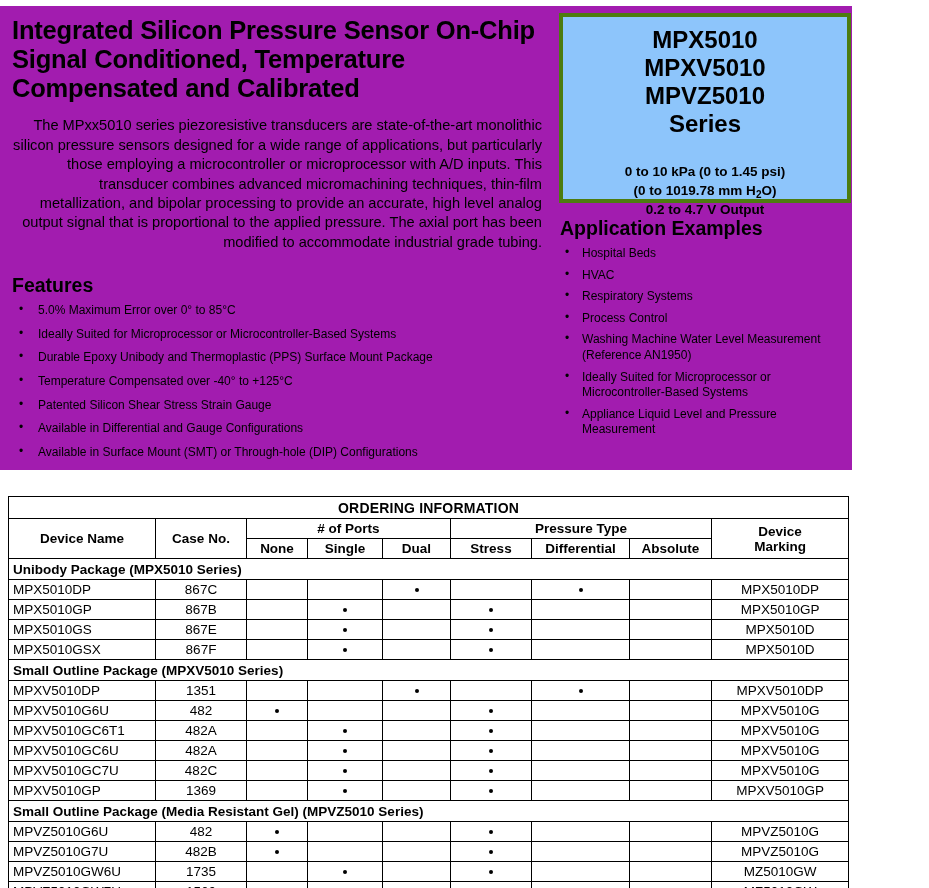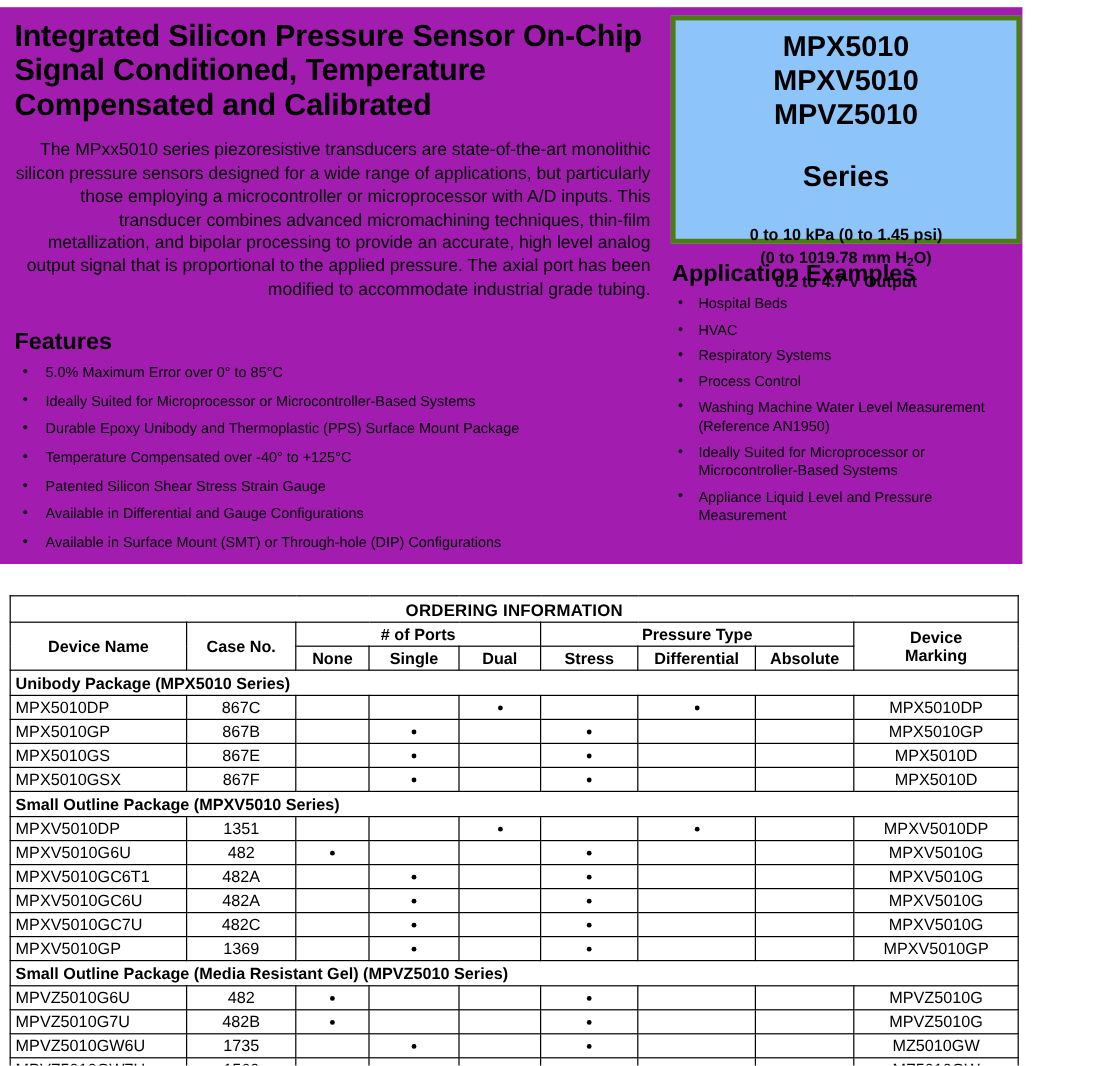--- a/index.html
+++ b/index.html
@@ -90,21 +90,20 @@
   }
   .part-number {
     font-size: 24px;
     font-weight: bold;
     line-height: 1.17;
   }
   #part-series {
     font-size: 24px;
     font-weight: bold;
     line-height: 1.17;
-    margin-top: 24px;
   }
   .part-spec {
     font-size: 13.5px;
     font-weight: bold;
     line-height: 1.35;
     margin-top: 0;
   }
   #part-spec-1 { margin-top: 25px; }
   .sub { font-size: 10px; vertical-align: -0.25em; }
 

